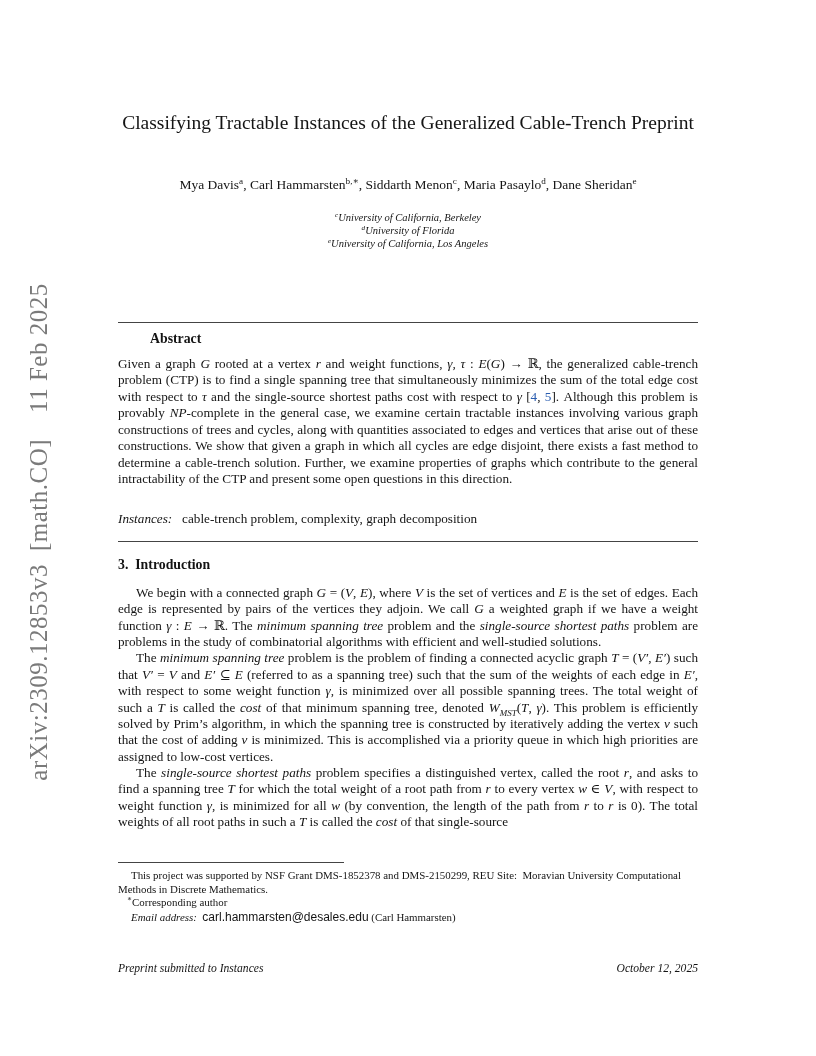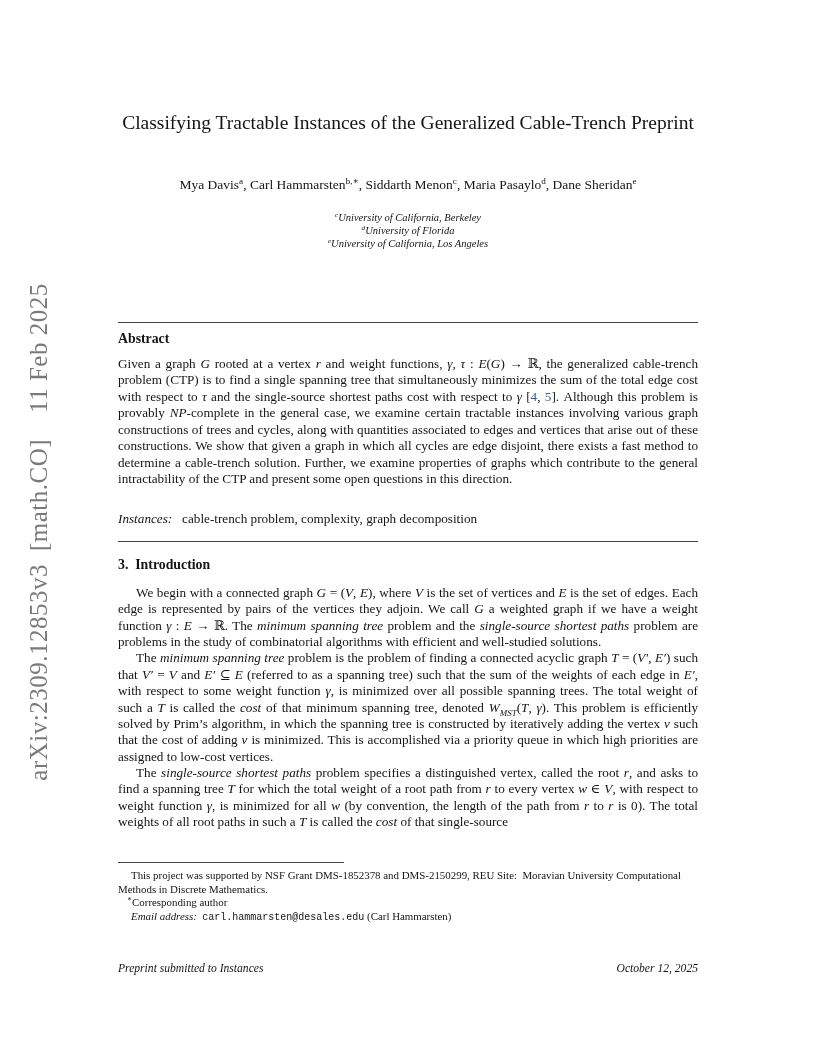--- a/index.html
+++ b/index.html
@@ -42,20 +42,21 @@
     font-size:10.5px;
     line-height:1.24;
   }
   .rule { border:none; border-top:1px solid #444; height:0; }
   .rule-abstract-top { top:322px; }
   .rule-abstract-bottom { top:541px; }
   .abstract-heading {
     top:331px;
     font-weight:bold;
     font-size:13.8px;
+    margin-left:32px;
   }
   .abstract-body {
     top:356px;
     font-size:13.2px;
     line-height:1.245;
     text-align:justify;
   }
   .keywords {
     top:511px;
     font-size:13.2px;
@@ -75,22 +76,22 @@
   .footnote-rule { top:862px; width:226px; border-top:1px solid #444; }
   .footnotes {
     top:869px;
     font-size:10.9px;
     line-height:1.25;
   }
   .fn-support { text-indent:13px; }
   .fn-corresponding { text-indent:9px; }
   .fn-email { text-indent:13px; }
   .footnotes code {
-    font-family:Liberation Mono, monospace;
-    font-size:10px;
+    font-family:Liberation Sans, sans-serif;
+    font-size:12px;
     font-style:normal;
   }
   .footer {
     top:962px;
     display:flex;
     justify-content:space-between;
     font-style:italic;
     font-size:11.6px;
   }
   sup { font-size:68%; line-height:0; vertical-align:super; }

